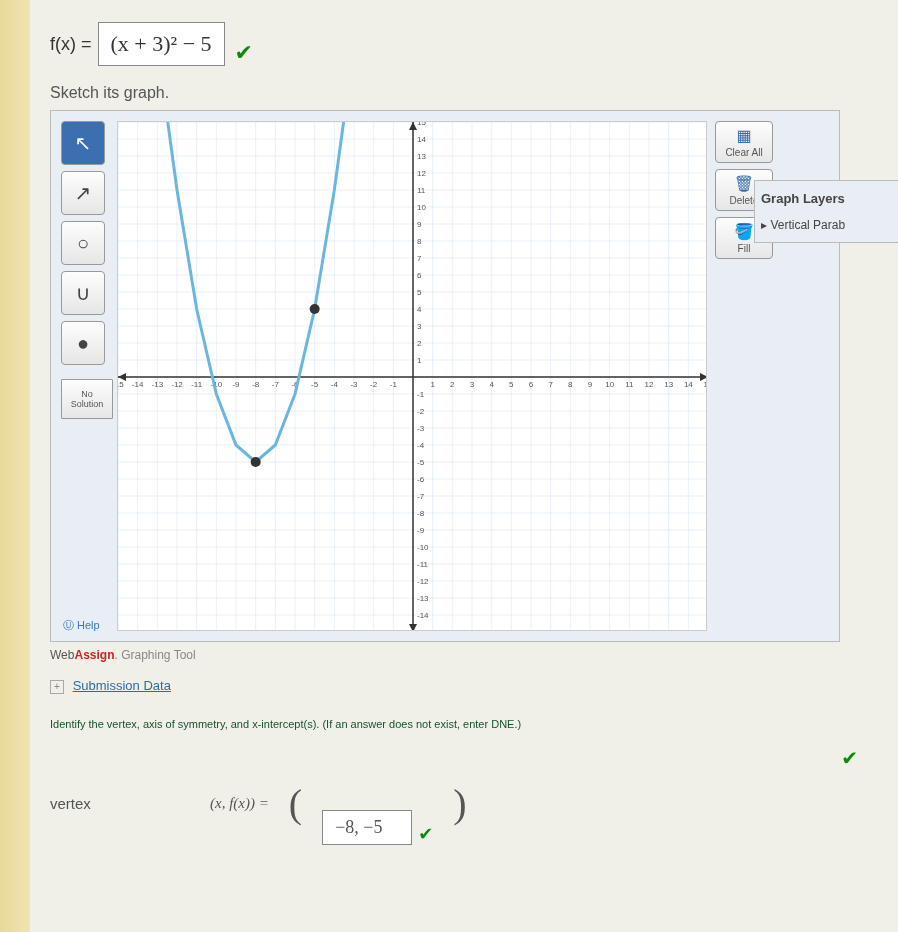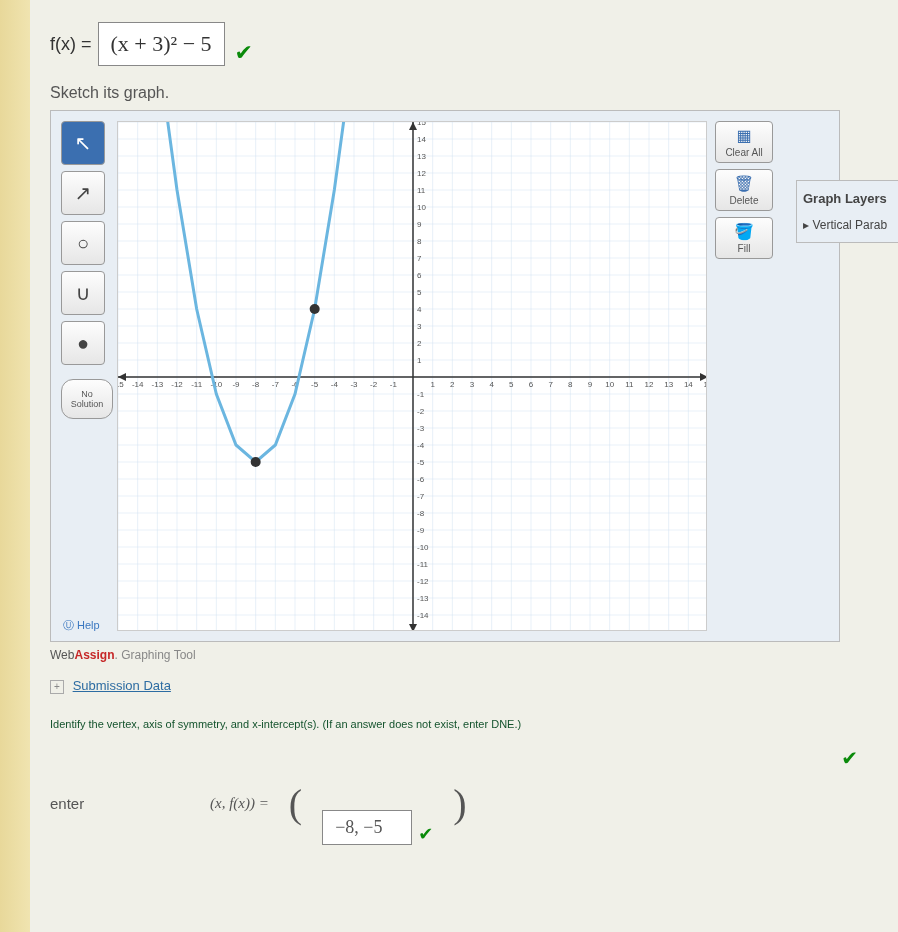--- a/index.html
+++ b/index.html
@@ -60,21 +60,21 @@
     display: flex; align-items: center; justify-content: center;
     cursor: pointer;
     font-size: 20px;
     color: #444;
   }
   .tool.selected { background: #3b6fb0; color:#fff; }
   .nosol {
     width: 52px; height: 40px;
     border: 1px solid #999;
     background: linear-gradient(#fdfdfd,#e6e6e6);
-    border-radius: 12px;
+    border-radius: 1px;
     font-size: 9px; text-align: center;
     display: flex; align-items: center; justify-content: center;
     color: #555;
     cursor: pointer;
     margin-top: 8px;
   }
   .graph-area {
     background: #fff;
     border: 1px solid #ccc;
     width: 590px;
@@ -109,21 +109,21 @@
   .sub-data a { color:#2d6ca2; text-decoration:underline; cursor:pointer;}
   .prompt { margin:24px 0 32px 0; font-size:11px; color:#14532d;}
   .answer-row { display:flex; align-items:center; gap:20px; margin:12px 0; font-size:15px; color:#555;}
   .answer-row .label { width:140px;}
   .big-paren { font-size:40px; font-family:"Times New Roman",serif; color:#555;}
   .ans-box { border:1px solid #888; padding:6px 12px; font-family:"Times New Roman",serif; font-size:18px; background:#fff; min-width:90px; min-height:30px;margin-top:48px;}
   .x-mark { color:#d22; font-size:16px; margin-left:4px;}
   .layers-panel {
     position:absolute;
     right:0; top:180px;
-    width:102px;
+    width:144px;
     border-top:1px solid #bbb;
     border-left:1px solid #bbb;
     border-bottom:1px solid #bbb;
     background:#e8eef4;
     padding:10px 6px;
     font-size:13px;
   }
   .layers-panel .hdr { font-weight:bold; color:#444; margin-bottom:12px;}
   .layers-panel .item { font-size:12px; color:#444; cursor:pointer;}
   .sub-check { position:absolute; right:40px; top:746px; color:#0a8a0a; font-size:20px;}
@@ -330,21 +330,21 @@
   <div class="sub-data">
     <span class="box">+</span>
     <a>Submission Data</a>
   </div>
 
   <span class="sub-check">✔</span>
 
   <div class="prompt">Identify the vertex, axis of symmetry, and x-intercept(s). (If an answer does not exist, enter DNE.)</div>
 
   <div class="answer-row">
-    <span class="label">enter</span>
+    <span class="label">vertex</span>
     <span style="font-family:'Times New Roman',serif; font-style:italic;">(x, f(x))  =</span>
     <span class="big-paren">(</span>
     <span class="ans-box">−8, −5</span>
     <span class="check" style="align-self:flex-end; margin-left:-14px; font-size:18px;">✔</span>
     <span class="big-paren">)</span>
   </div>
 
 
 </div>
 

